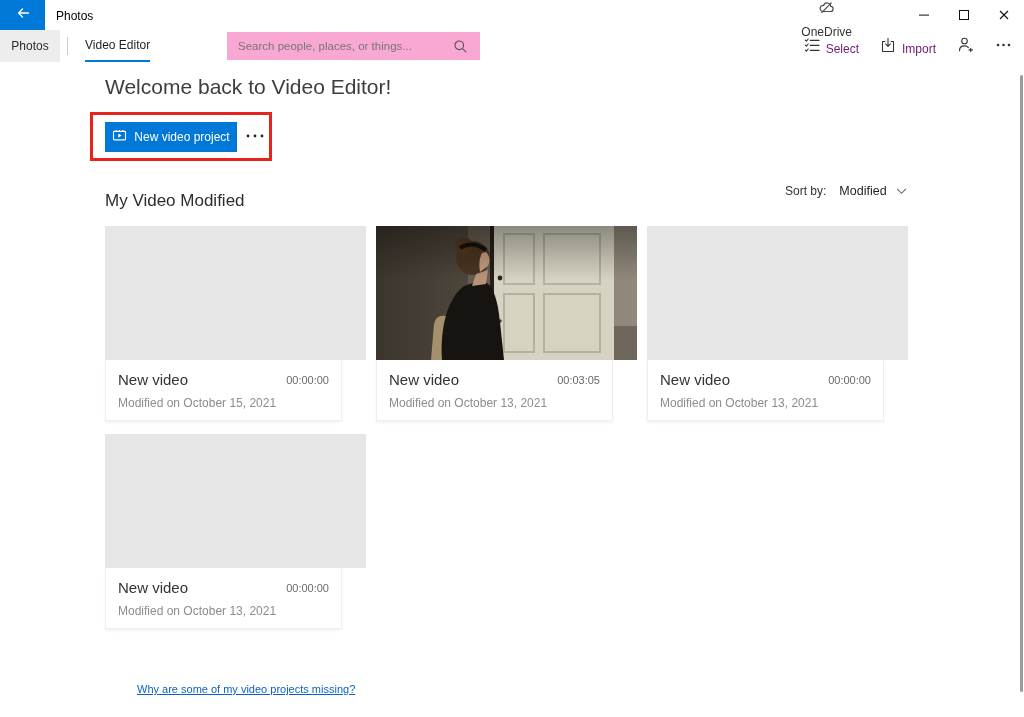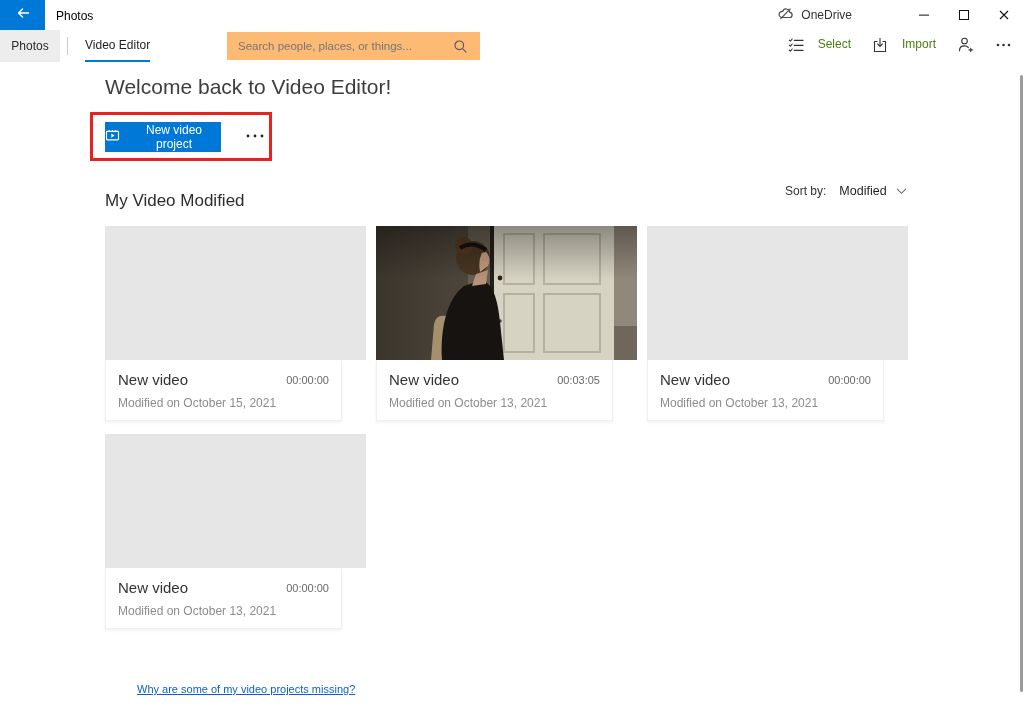--- a/index.html
+++ b/index.html
@@ -9,44 +9,44 @@
     background:#ffffff;
     font-family:"Liberation Sans", sans-serif;
     color:#222;
   }
   .abs { position:absolute; }
 
   
   .back-btn { left:0; top:0; width:45px; height:30px; background:#0078d7;
     display:flex; align-items:center; justify-content:center; cursor:pointer; }
   .app-title { left:56px; top:9px; font-size:12px; color:#000; }
-  .onedrive { right:172px; top:0; height:30px; display:flex; align-items:center; gap:7px; }
+  .onedrive { right:172px; top:0; height:30px; display:flex; align-items:center; gap:7px;flex-direction:column; }
   .onedrive span { font-size:12px; color:#333; }
   .win-controls { right:0; top:0; height:30px; display:flex; }
   .win-btn { width:40px; height:30px; display:flex; align-items:center; justify-content:center; cursor:pointer; }
 
   
   .photos-tab { left:0; top:30px; width:60px; height:32px; background:#ededed;
     display:flex; align-items:center; justify-content:center; font-size:12px; color:#2b2b2b; cursor:pointer; }
   .tab-sep { left:67px; top:37px; width:1px; height:18px; background:#cccccc; }
   .ve-tab { left:85px; top:30px; height:32px; display:flex; align-items:center;
     font-size:12px; color:#1f1f1f; cursor:pointer; border-bottom:2.5px solid #0078d7; padding-bottom:0; }
-  .search-box { left:227px; top:32px; width:253px; height:28px; background:#fdba74;
+  .search-box { left:227px; top:32px; width:253px; height:28px; background:#f9a8d4;
     display:flex; align-items:center; }
   .search-box input { flex:1; height:100%; border:none; outline:none; background:transparent;
     font-family:"Liberation Sans",sans-serif; font-size:11.5px; color:#444; padding:0 6px 0 11px; }
   .search-box input::placeholder { color:#767676; }
   .search-glyph { padding-right:12px; display:flex; align-items:center; }
   .cmd-actions { right:12px; top:30px; height:32px; display:flex; align-items:center; gap:21px; }
-  .cmd-item { display:flex; align-items:flex-start; gap:14px; font-size:12px; color:#4d7c0f; cursor:pointer; }
+  .cmd-item { display:flex; align-items:flex-end; gap:6px; font-size:12px; color:#701a75; cursor:pointer; }
 
   
   .welcome { left:105px; top:75px; font-size:21px; font-weight:400; color:#3d3d3d; }
   .red-annotation { left:90px; top:112px; width:182px; height:49px; border:3px solid #e8231d; }
-  .new-video-btn { left:105px; top:122px; width:116px; height:30px; background:#0078d7;
+  .new-video-btn { left:105px; top:122px; width:132px; height:30px; background:#0078d7;
     color:#fff; font-size:12px; display:flex; align-items:center; justify-content:center; gap:7px; cursor:pointer; border:none; }
   .btn-more { left:240px; top:122px; width:29px; height:30px; display:flex; align-items:center; justify-content:center; cursor:pointer; background:transparent; border:none; }
   .section-title { left:105px; top:191px; font-size:17px; font-weight:400; color:#2d2d2d; }
   .sortby { left:785px; top:184px; display:flex; align-items:center; font-size:12px; color:#333;justify-content:center; }
   .sortby .lbl { margin-right:13px; }
   .sort-dd { display:flex; align-items:center; gap:9px; cursor:pointer; color:#1f1f1f; font-size:12.5px; }
 
   .grid { left:105px; top:226px; display:grid; grid-template-columns:repeat(3,261px);
     column-gap:10px; row-gap:13px; }
   .card { width:261px; cursor:pointer; }

